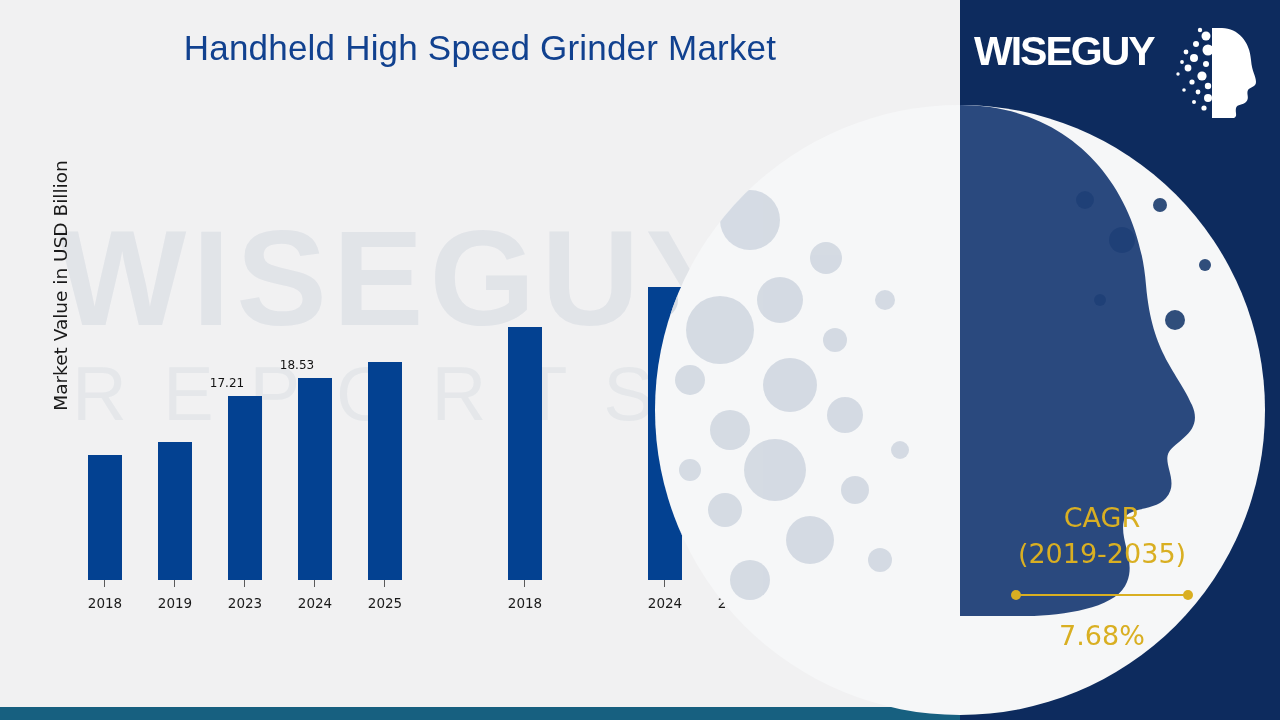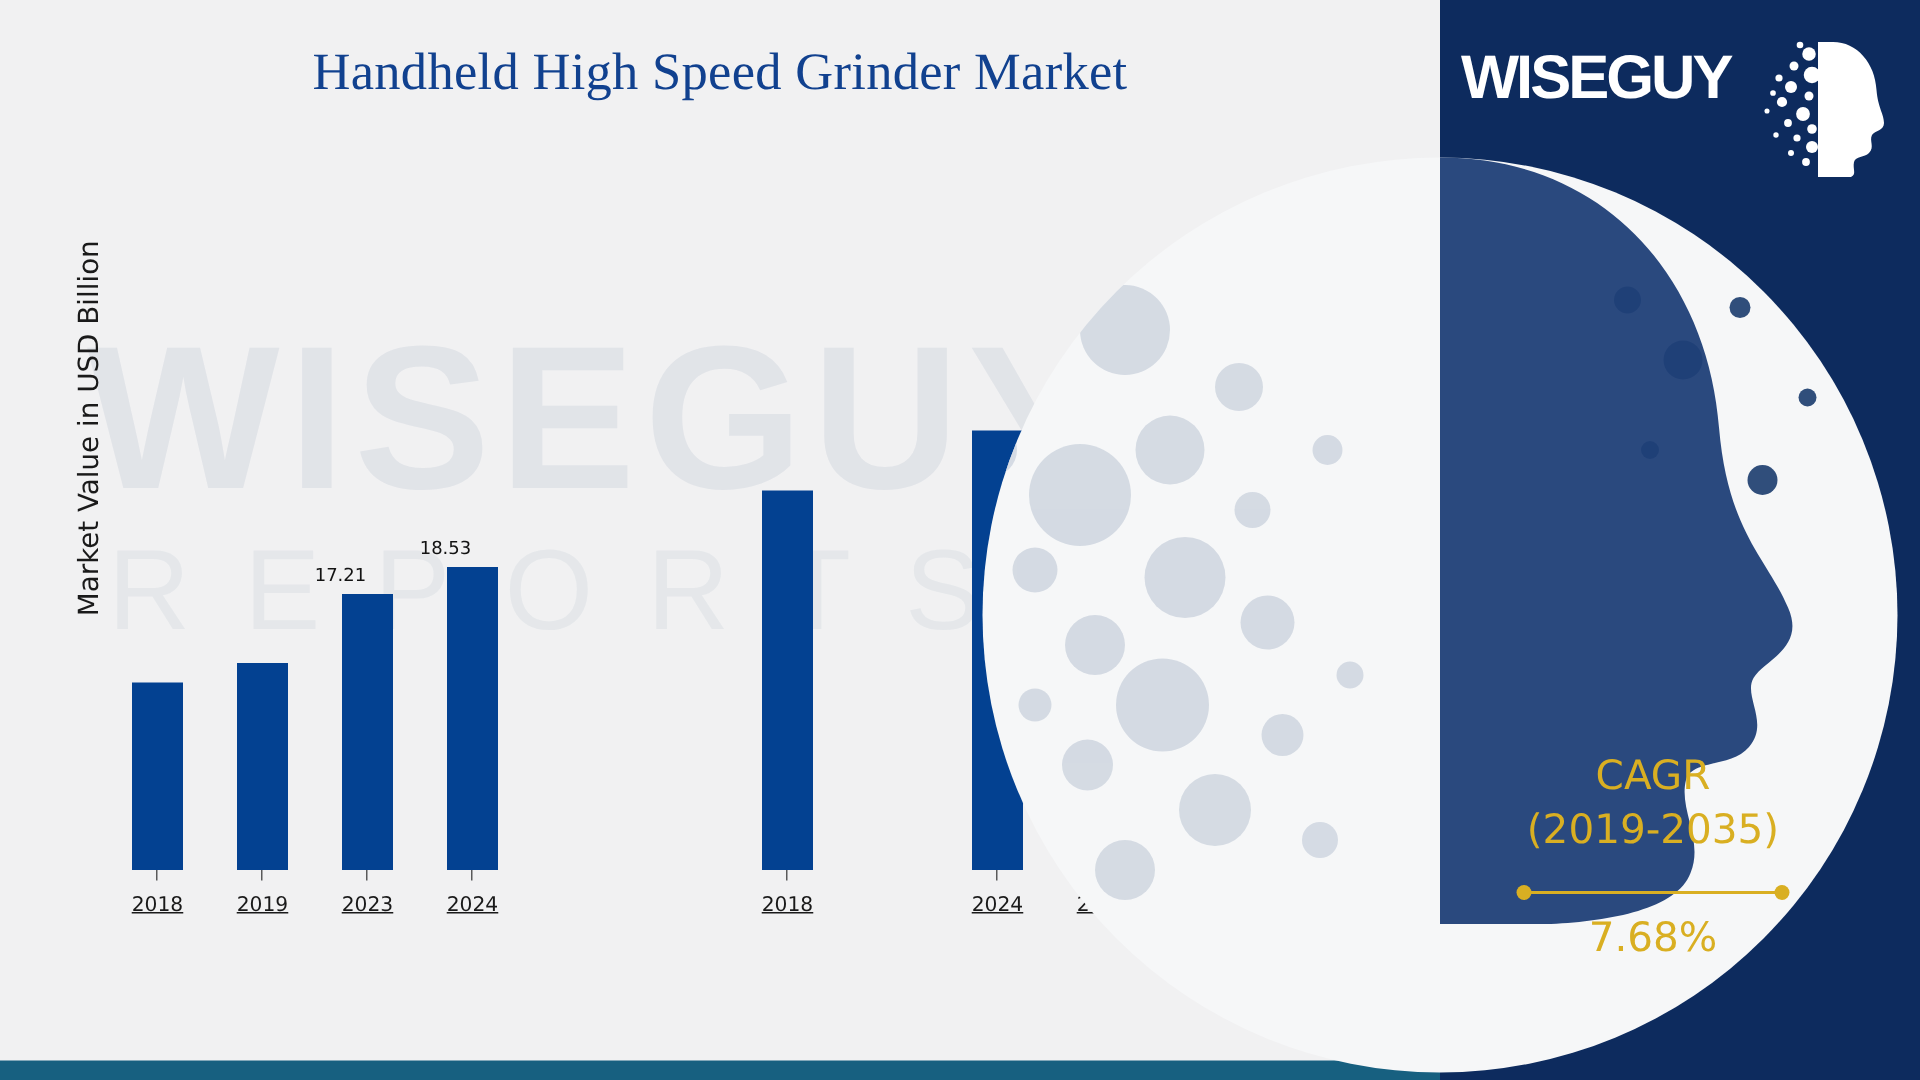--- a/index.html
+++ b/index.html
@@ -39,21 +39,21 @@
     color:#e4e7ea; white-space:nowrap;
     font-family:"Liberation Sans", sans-serif;
     opacity:.9;
   }
 
   
   .chart-title {
     position:absolute; left:0; top:28px; width:960px;
     text-align:center;
     font-size:35px; color:#11418f;
-    font-family:Liberation Serif, serif;
+    font-family:Liberation Sans, sans-serif;
     letter-spacing:.2px;
   }
 
   
   .y-axis-label {
     position:absolute;
     left:-120px; top:275px;
     width:360px;
     transform:rotate(-90deg);
     transform-origin:center center;
@@ -81,21 +81,20 @@
     font-family:"DejaVu Sans", sans-serif;
   }
   .tick {
     position:absolute; bottom:-7px; left:34px;
     width:1px; height:7px; background:#5a5a5a;
   }
   .tick-label {
     position:absolute; bottom:-31px; left:0; width:70px;
     text-align:center; font-size:13.5px; color:#1a1a1a;
     font-family:"DejaVu Sans", sans-serif;
-    text-decoration:underline;
   }
 
   
   .bottom-strip {
     position:absolute; left:0; bottom:0; width:960px; height:13px;
     background:#176080;
   }
 
   
   .brand-panel {
@@ -142,21 +141,21 @@
     position:absolute; left:5px; top:4px; width:172px; height:2px;
     background:#d9af22;
   }
   .cagr-rule .dot {
     position:absolute; top:0; width:10px; height:10px;
     border-radius:50%; background:#d9af22;
   }
   .cagr-rule .dot.l { left:0; }
   .cagr-rule .dot.r { right:0; }
   .cagr-value {
-    margin-top:10px; color:#d9af22; font-size:27px;
+    margin-top:20px; color:#d9af22; font-size:27px;
     font-family:"DejaVu Sans", sans-serif;
   }
 </style>
 </head>
 <body>
 
 <div id="canvas">
 
   <div class="chart-panel">
 
@@ -184,20 +183,25 @@
           <div class="bar" style="height: 184px; background: rgb(3, 65, 145);"></div>
           <div class="bar-value" style="bottom: 190px;">17.21</div>
           <div class="tick"></div>
           <div class="tick-label">2023</div>
         </div>
         <div class="bar-slot" style="left: 210px;">
           <div class="bar" style="height: 202px; background: rgb(3, 65, 145);"></div>
           <div class="bar-value" style="bottom: 208px;">18.53</div>
           <div class="tick"></div>
           <div class="tick-label">2024</div>
+        </div>
+        <div class="bar-slot" style="left: 280px;">
+          <div class="bar" style="height: 218px; background: rgb(3, 65, 145);"></div>
+          <div class="tick"></div>
+          <div class="tick-label">2025</div>
         </div>
         <div class="bar-slot" style="left: 420px;">
           <div class="bar" style="height: 253px; background: rgb(3, 65, 145);"></div>
           <div class="tick"></div>
           <div class="tick-label">2018</div>
         </div>
         <div class="bar-slot" style="left: 560px;">
           <div class="bar" style="height: 293px; background: rgb(3, 65, 145);"></div>
           <div class="tick"></div>
           <div class="tick-label">2024</div>

